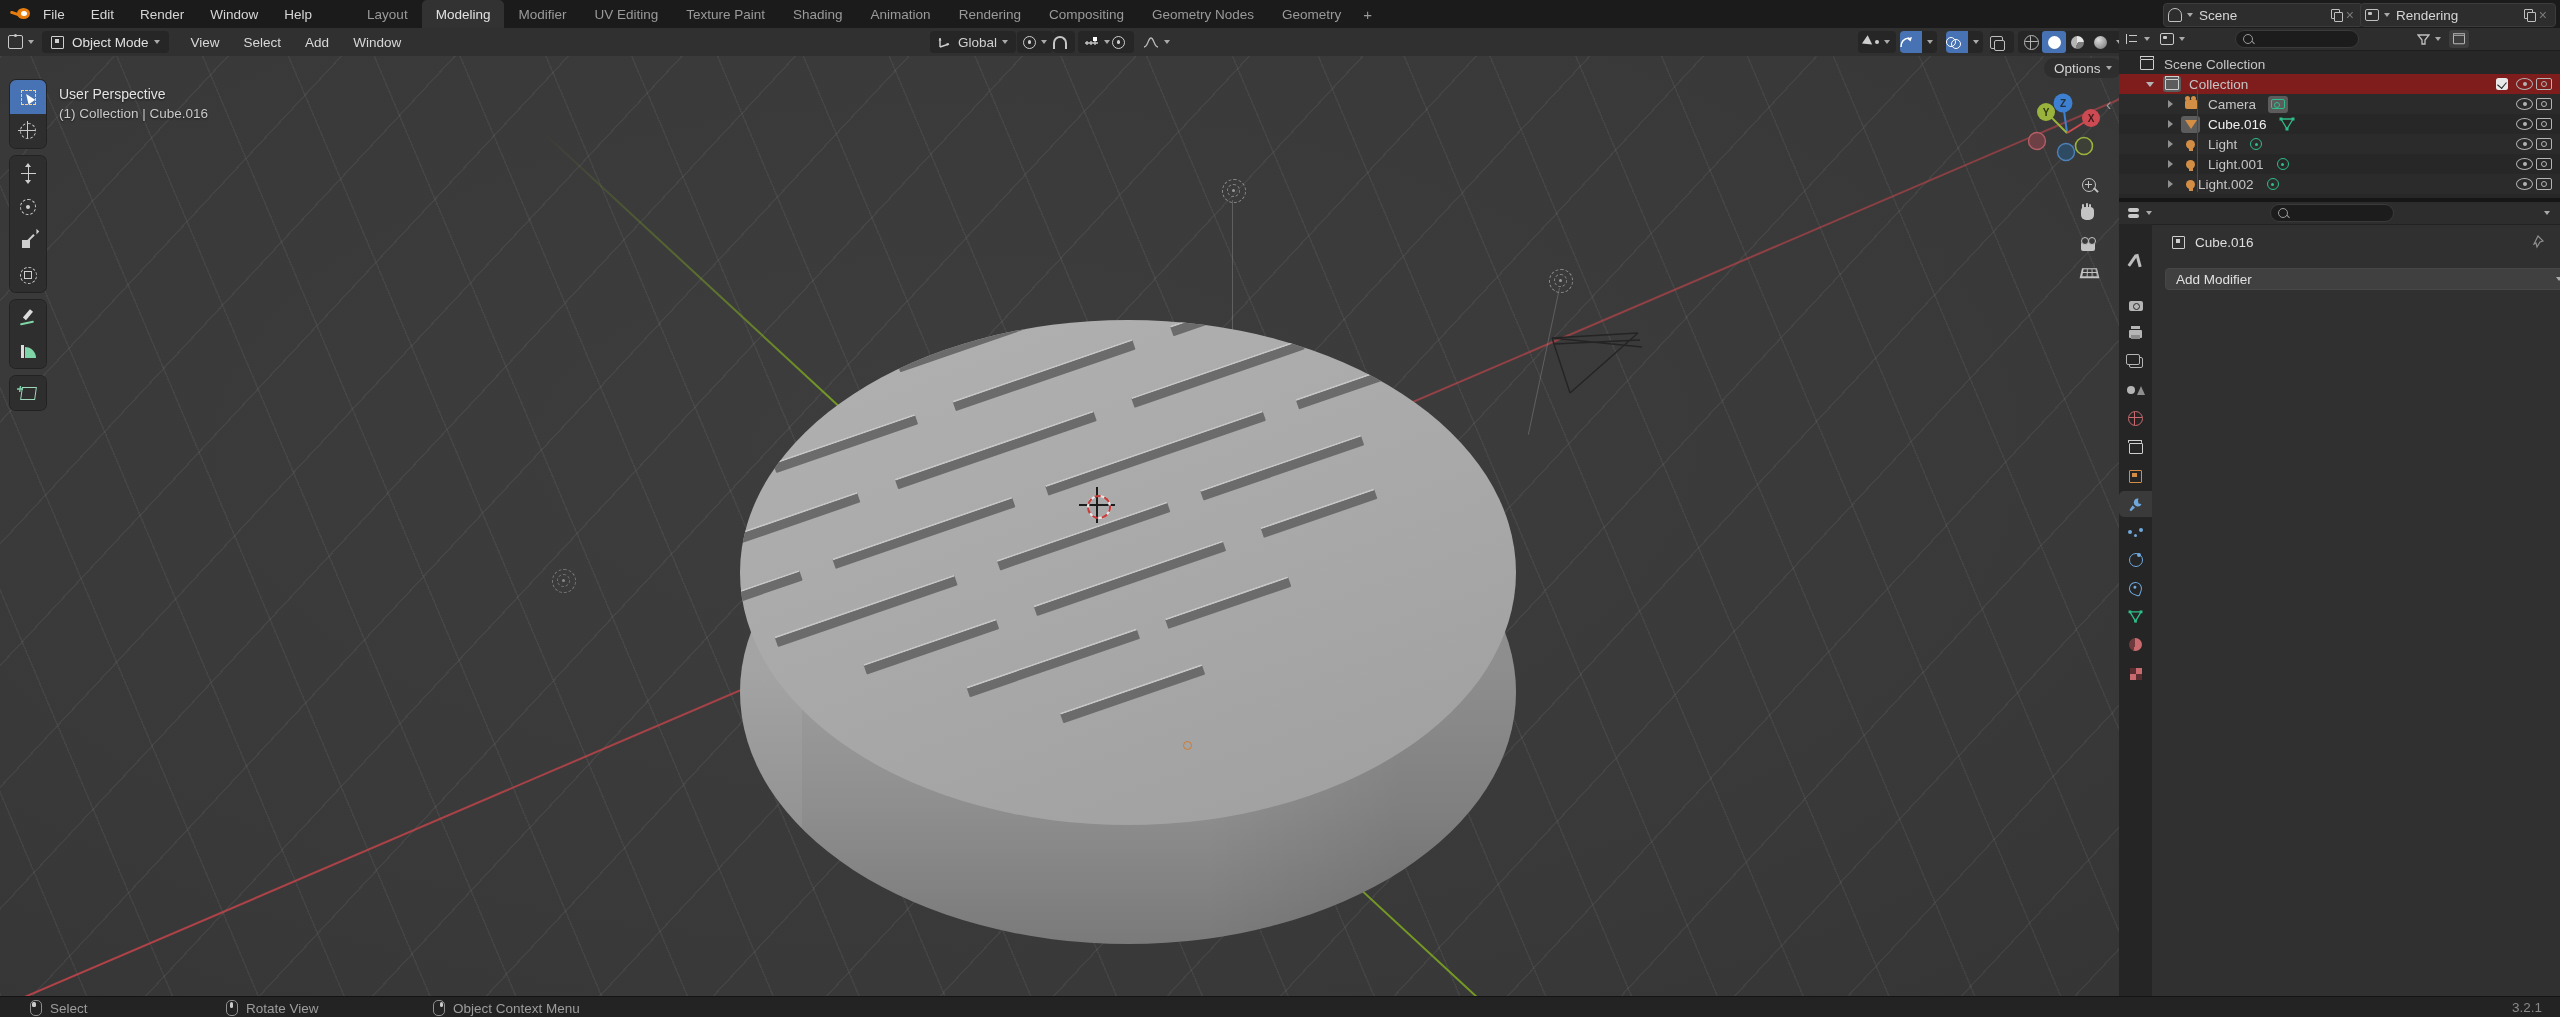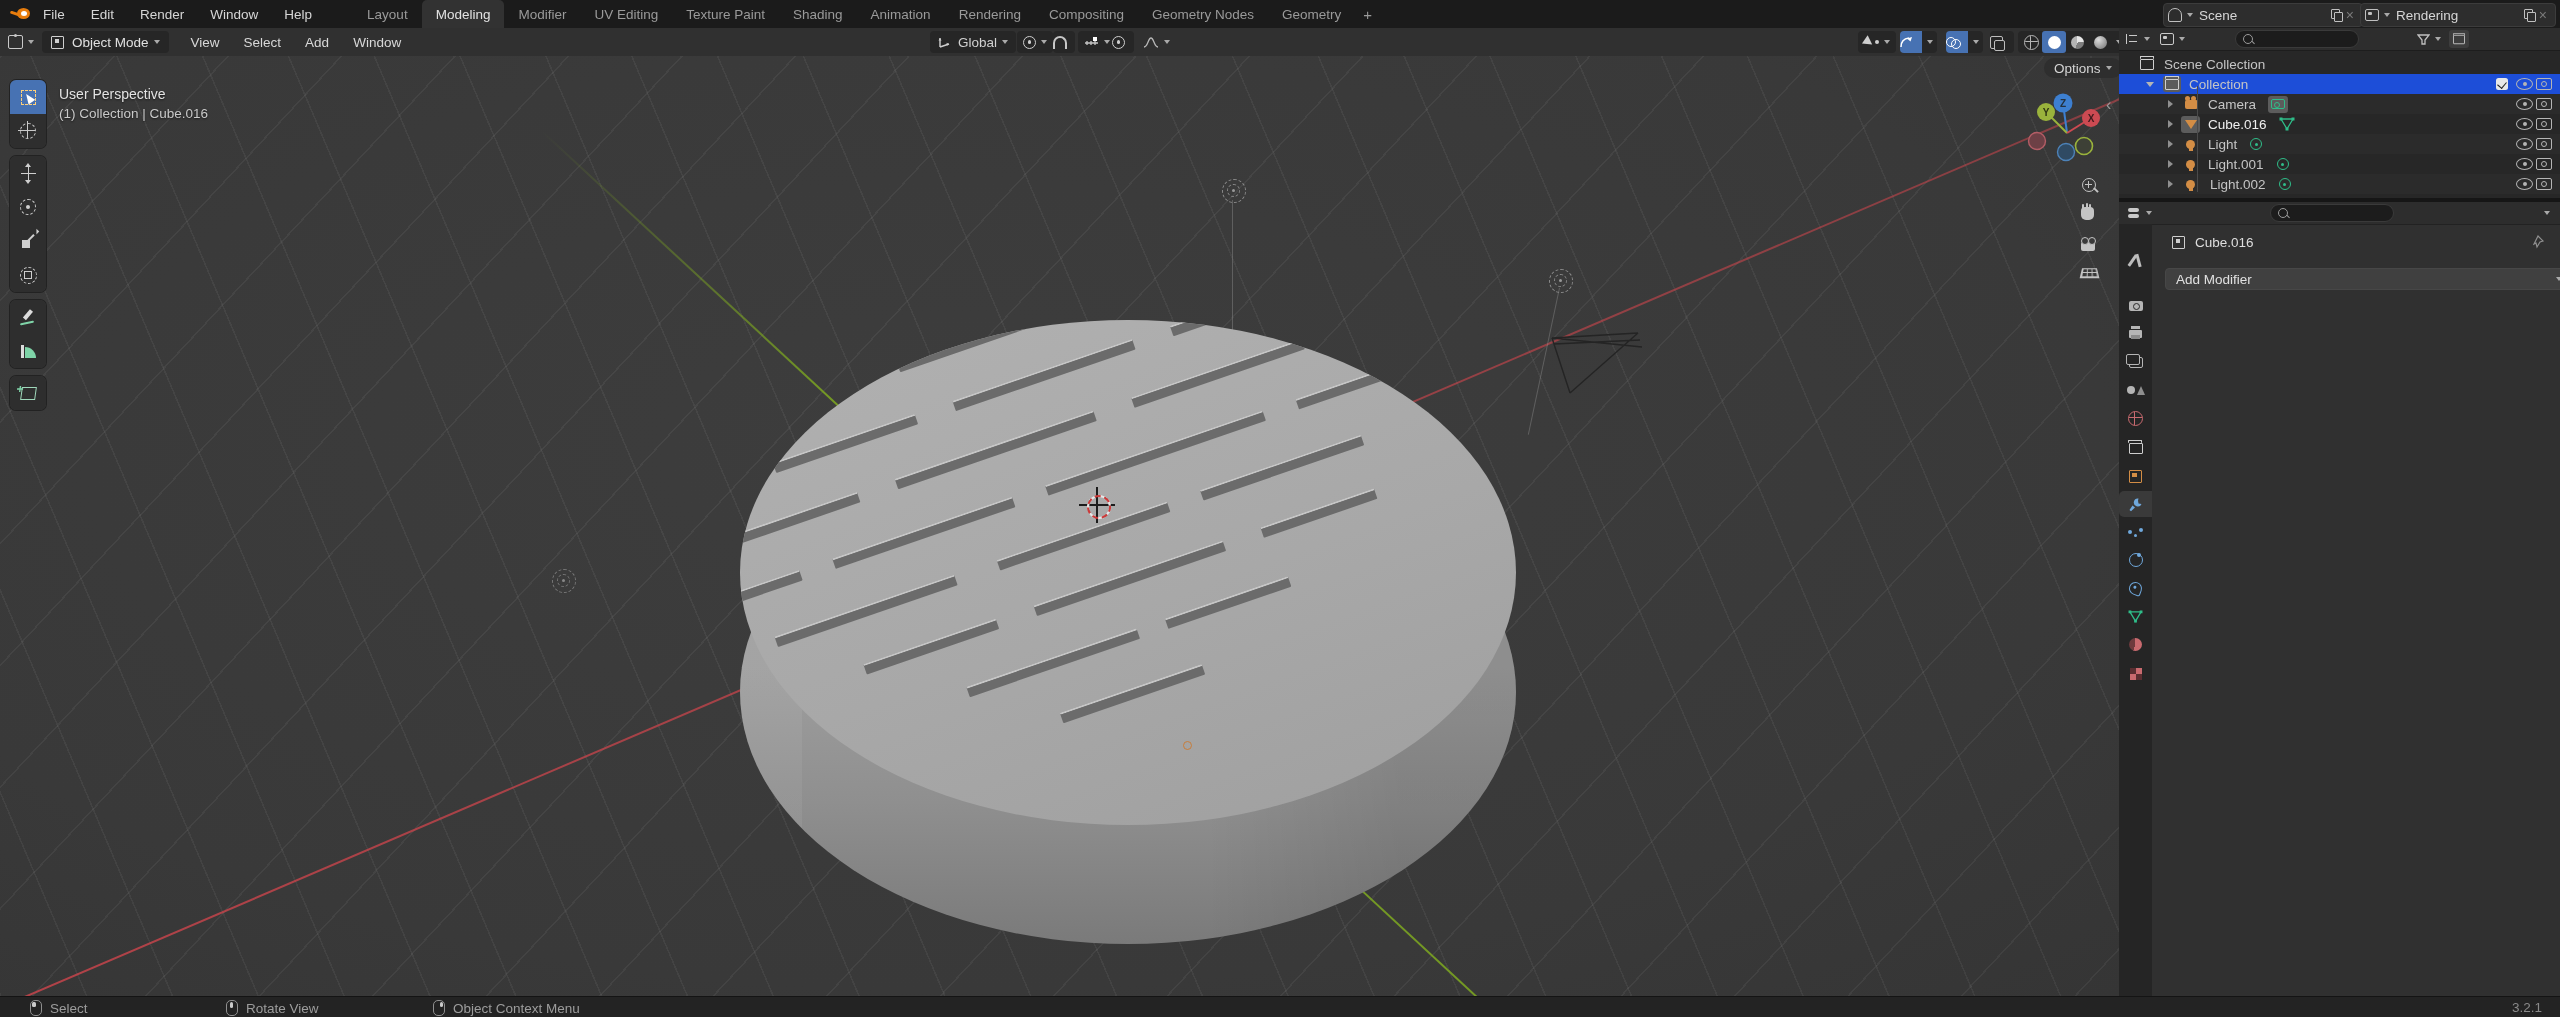--- a/index.html
+++ b/index.html
@@ -60,21 +60,21 @@
   .mouse i{position:absolute;background:#cbcbcb;border-radius:1.5px;}
   .mouse.left i{left:1px;top:1px;width:3.5px;height:5px;}
   .mouse.middle i{left:3.2px;top:1px;width:2.8px;height:5.5px;}
   .mouse.right i{right:1px;top:1px;width:3.5px;height:5px;}
   
   #rightpanel{left:2119px;top:28px;width:441px;height:968px;background:#161616;}
   #outliner{left:0;top:0;width:441px;height:170px;background:#272727;}
   #outliner-header{left:0;top:0;width:441px;height:22px;background:#2d2d2d;border-bottom:1px solid #1d1d1d;}
   .orow{left:0;width:441px;height:20px;display:flex;align-items:center;position:absolute;color:#c5c5c5;}
   .orow.alt{background:#2b2b2b;}
-  .orow.sel{background:#1d4ed8;}
+  .orow.sel{background:#7f1d1d;}
   .tri-r{width:0;height:0;border-top:4px solid transparent;border-bottom:4px solid transparent;border-left:5px solid #909090;}
   .tri-d{width:0;height:0;border-left:4px solid transparent;border-right:4px solid transparent;border-top:5px solid #b5b5b5;}
   .box-ico{width:12px;height:9px;border:1.3px solid #cfcfcf;border-radius:1px;position:relative;}
   .box-ico::before{content:"";position:absolute;left:-1.3px;top:-3.5px;width:12px;height:2px;border:1.3px solid #cfcfcf;border-bottom:none;border-radius:1px;}
   .cam-obj{width:13px;height:9px;background:#d38d45;border-radius:2px;position:relative;}
   .cam-obj::before,.cam-obj::after{content:"";position:absolute;top:-4px;width:5px;height:5px;border-radius:50%;background:#d38d45;}
   .cam-obj::after{left:6px;}
   .bulb{width:9px;height:9px;background:#d38d45;border-radius:50%;position:relative;}
   .bulb::after{content:"";position:absolute;left:2.5px;top:8px;width:4px;height:3px;background:#d38d45;}
   .meshtri{width:0;height:0;border-left:6px solid transparent;border-right:6px solid transparent;border-top:9px solid #d38d45;}
@@ -505,21 +505,21 @@
       <div class="tri-r" style="margin-left:49px"></div>
       <div class="bulb" style="margin-left:13px"></div>
       <span style="margin-left:13px">Light.001</span>
       <div class="ptlight" style="margin-left:13px"></div>
       <div class="eye-ico" style="position:absolute;left:397px"></div>
       <div class="camv-ico" style="position:absolute;left:417px"></div>
     </div>
     <div class="orow alt" style="top:146px">
       <div class="tri-r" style="margin-left:49px"></div>
       <div class="bulb" style="margin-left:13px"></div>
-      <span style="margin-left:15px">Light.002</span>
+      <span style="margin-left:3px">Light.002</span>
       <div class="ptlight" style="margin-left:13px"></div>
       <div class="eye-ico" style="position:absolute;left:397px"></div>
       <div class="camv-ico" style="position:absolute;left:417px"></div>
     </div>
     <div style="position:absolute;left:78px;top:58px;width:1px;height:106px;background:#4a4a4a"></div>
   </div>
 
   <div id="props" class="abs">
     <div id="props-header" class="abs flex">
       <div class="flex" style="margin-left:9px">

